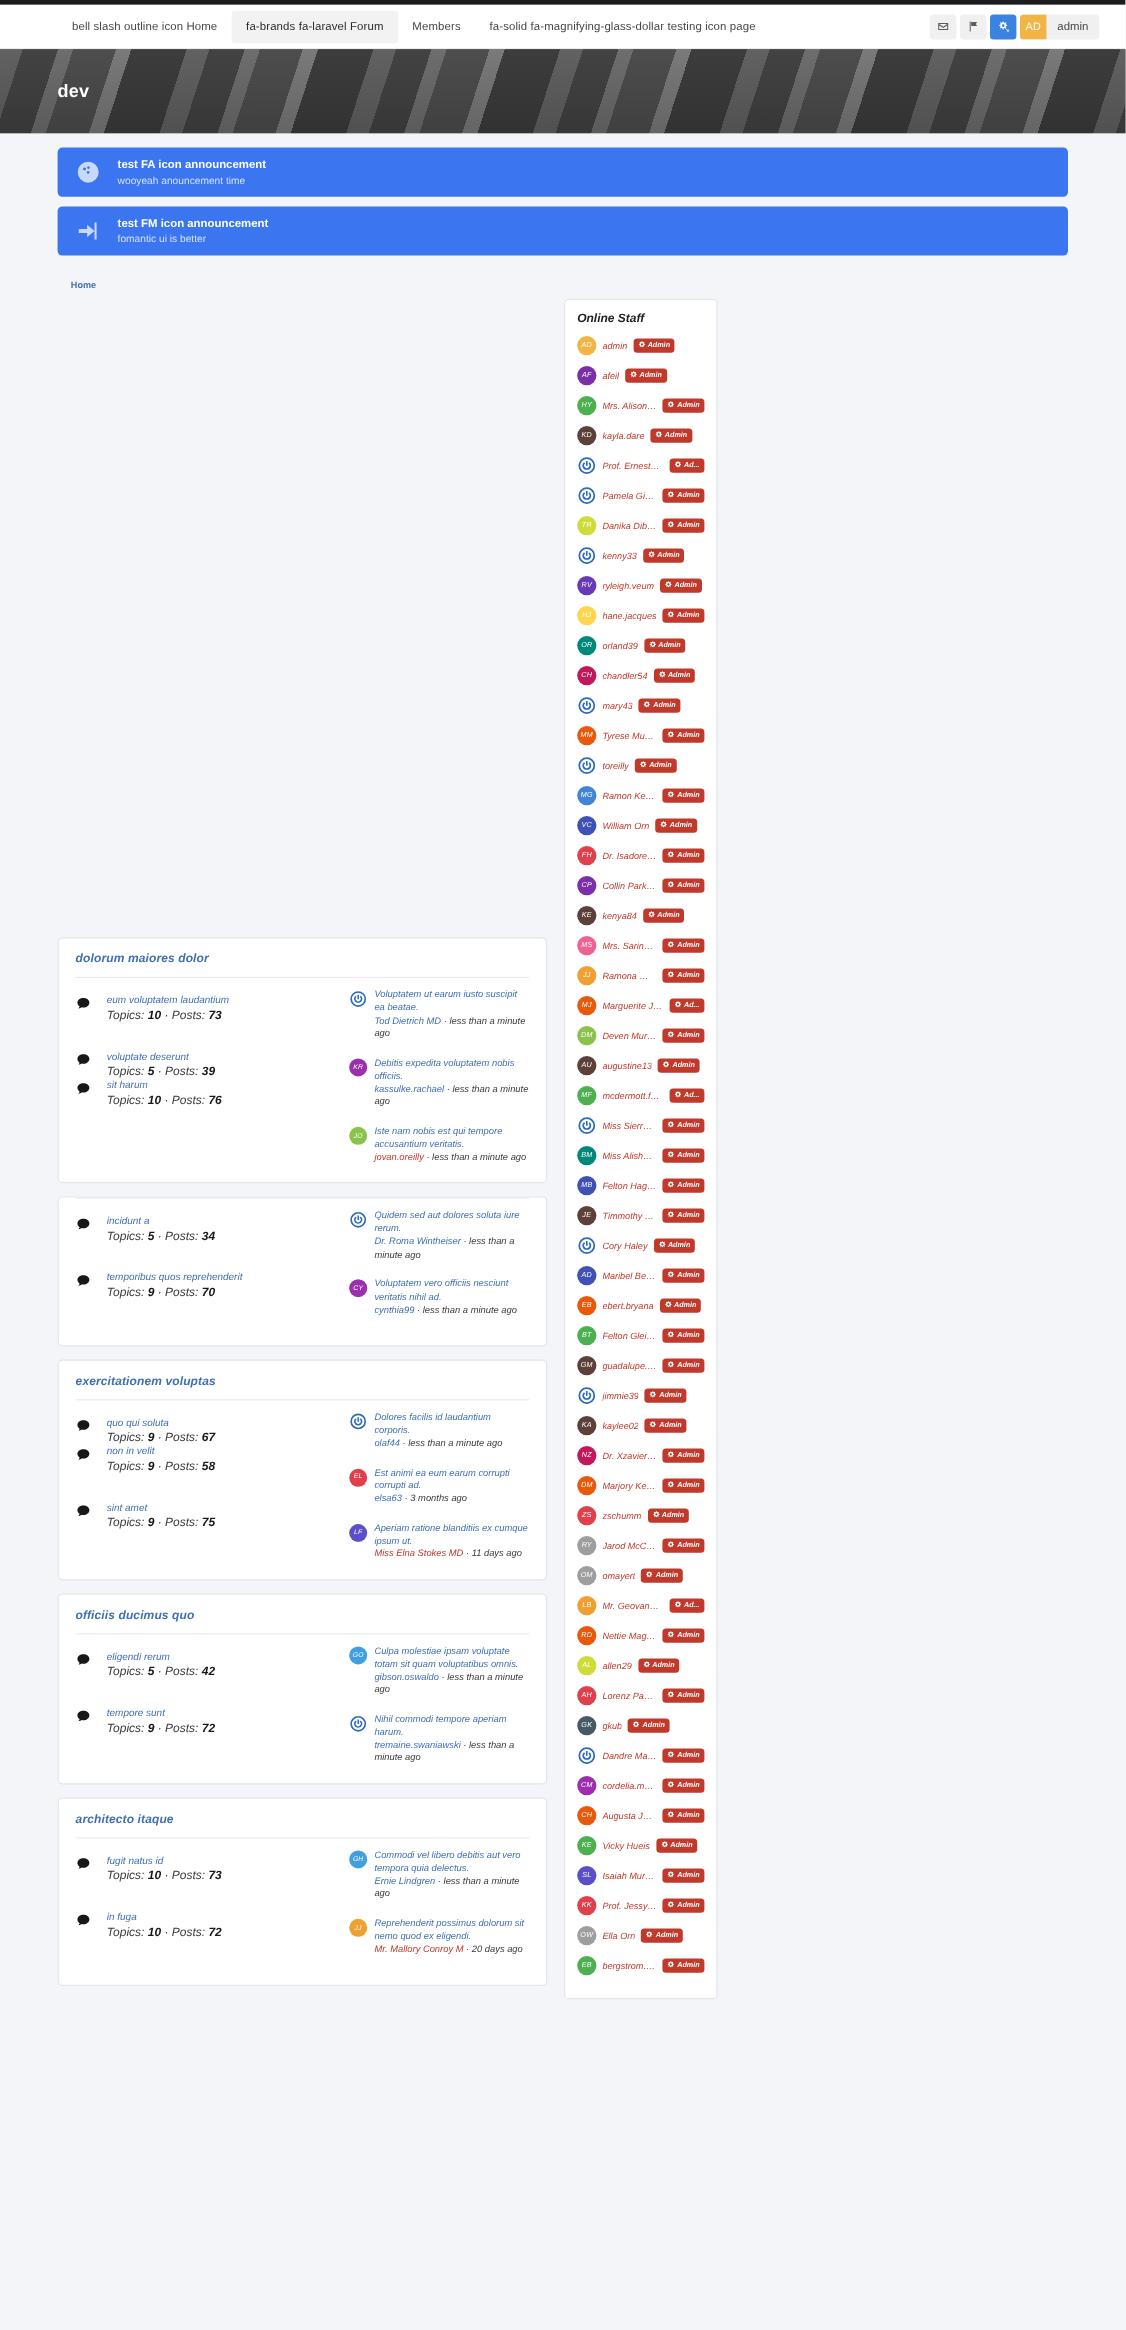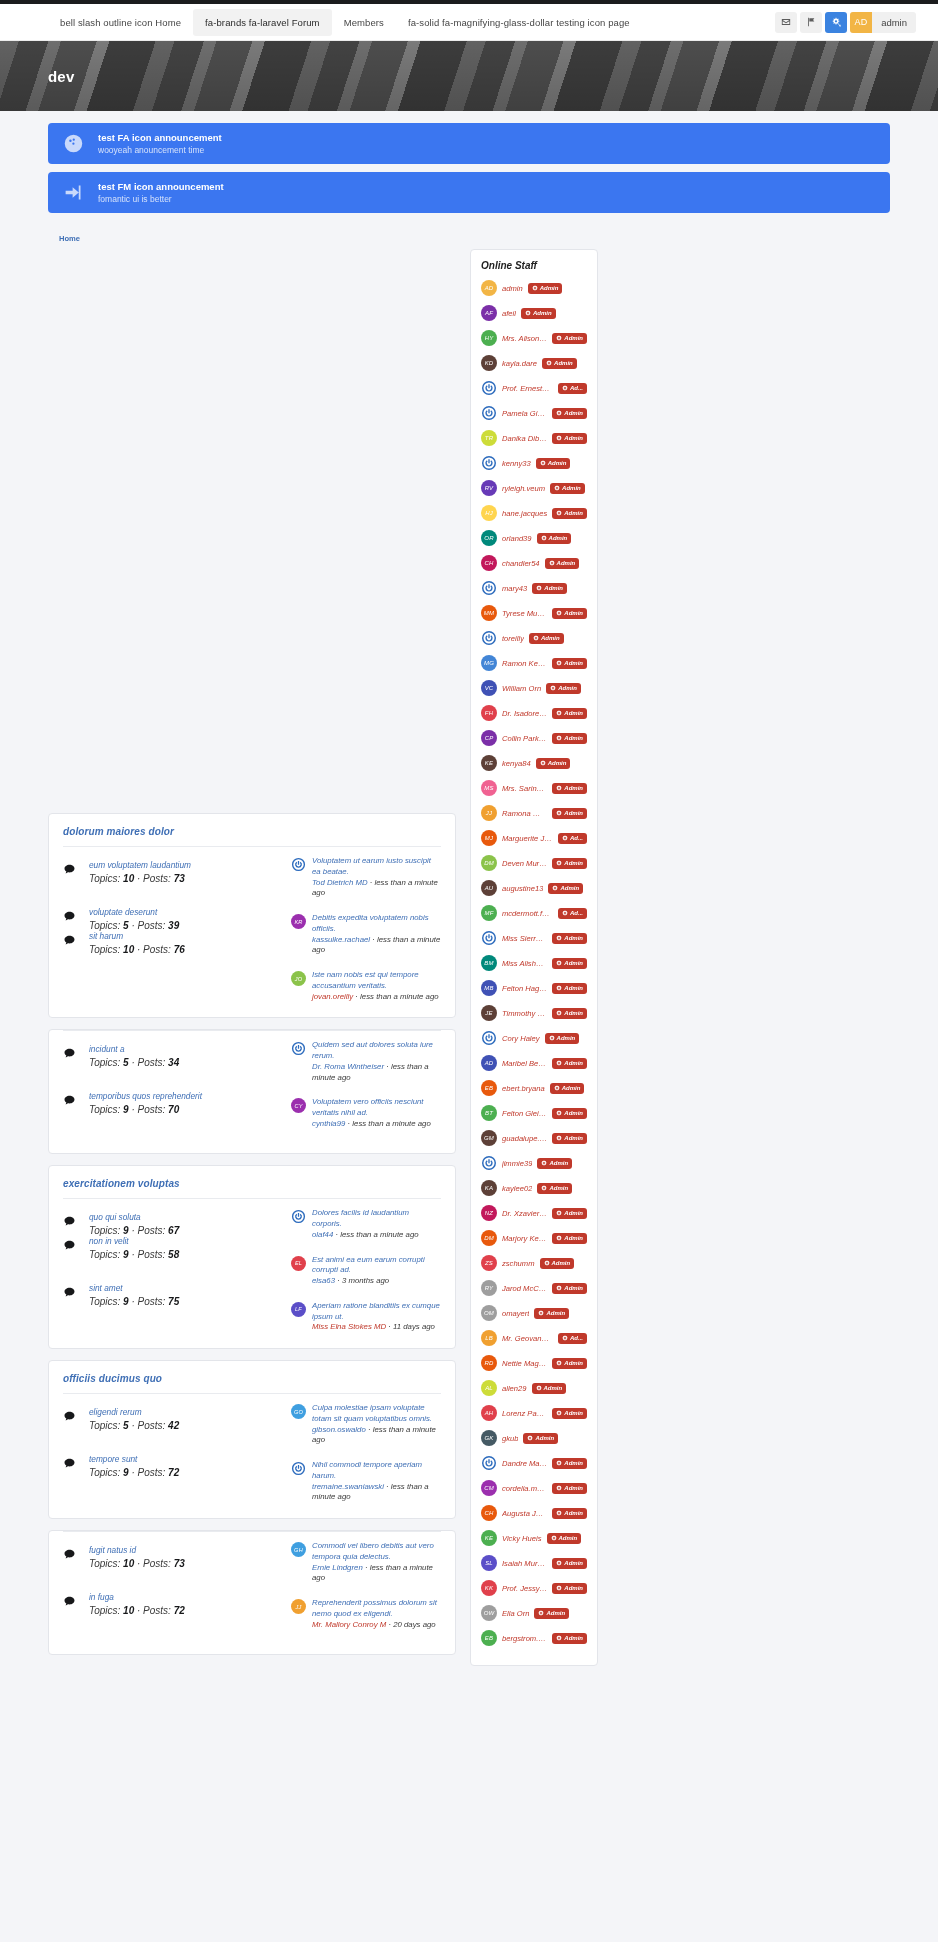--- a/index.html
+++ b/index.html
@@ -429,20 +429,23 @@
                   <svg viewBox="0 0 24 24">
                     <path d="M12 1.5A10.5 10.5 0 1 0 22.5 12 10.5 10.5 0 0 0 12 1.5zm0 2.2a8.3 8.3 0 1 1 0 16.6 8.3 8.3 0 0 1 0-16.6zm-1 2.6v6h2v-6h-2zm-2.3 1.4A5.3 5.3 0 0 0 12 17.3a5.3 5.3 0 0 0 3.3-9.6l-1.2 1.6a3.3 3.3 0 1 1-4.2 0L8.7 7.7z"></path>
                   </svg>
                 </div>
                 <div class="p-body"><a class="p-title" href="#">Nihil commodi tempore aperiam harum.</a><br><span class="p-author">tremaine.swaniawski</span><span class="p-time"> · less than a minute ago</span></div>
               </div>
             </div>
           </div>
         </div>
         <div class="card">
+          <div class="card-head">
+            <div class="h">architecto itaque</div>
+          </div>
           <div class="card-sep"></div>
           <div class="forum-row">
             <div class="forum-left" style="display: block;">
               <div style="display: flex; gap: 12px; margin-bottom: 23px;">
                 <div class="bubble-ic"><svg viewBox="0 0 24 24">
                     <path d="M12 3C6.9 3 2.8 6.2 2.8 10.2c0 2.3 1.3 4.3 3.4 5.6-.2 1-.8 2.3-1.9 3.4 0 0 2.8-.3 4.8-2 .9.2 1.9.3 2.9.3 5.1 0 9.2-3.2 9.2-7.3S17.1 3 12 3z"></path>
                   </svg></div>
                 <div>
                   <a class="f-name" href="#">fugit natus id</a>
                   <div class="f-meta">Topics: <b class="tp">10</b> · Posts: <b class="ps">73</b></div>

